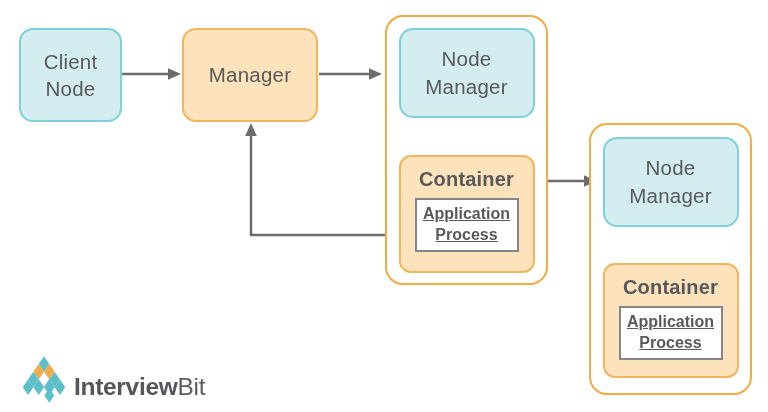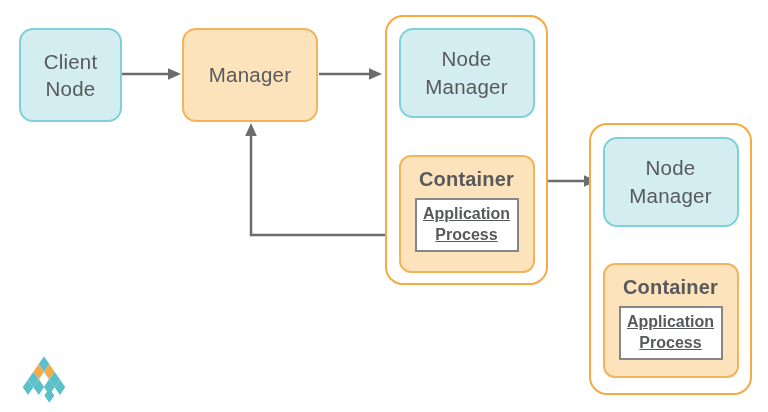--- a/index.html
+++ b/index.html
@@ -116,15 +116,18 @@
         <polygon points="35.6,11.8 41.4,17.6 35.6,23.4 29.8,17.6" fill="#5bc0ca"></polygon>
 
         <polygon points="6.6,17.6 12.4,23.4 6.6,29.2 0.8,23.4" fill="#5bc0ca"></polygon>
         <polygon points="18.2,17.6 24,23.4 18.2,29.2 12.4,23.4" fill="#5bc0ca"></polygon>
         <polygon points="29.8,17.6 35.6,23.4 29.8,29.2 24,23.4" fill="#5bc0ca"></polygon>
         <polygon points="41.4,17.6 47.2,23.4 41.4,29.2 35.6,23.4" fill="#5bc0ca"></polygon>
 
         <polygon points="29.8,24.2 35.2,29.6 29.8,35 24.4,29.6" fill="#5bc0ca"></polygon>
       </g>
     </svg>
+    <div class="logo-text">
+      <span class="bold">Interview</span><span class="light">Bit</span>
+    </div>
   </div>
 
 </div>
 
 </body></html>

